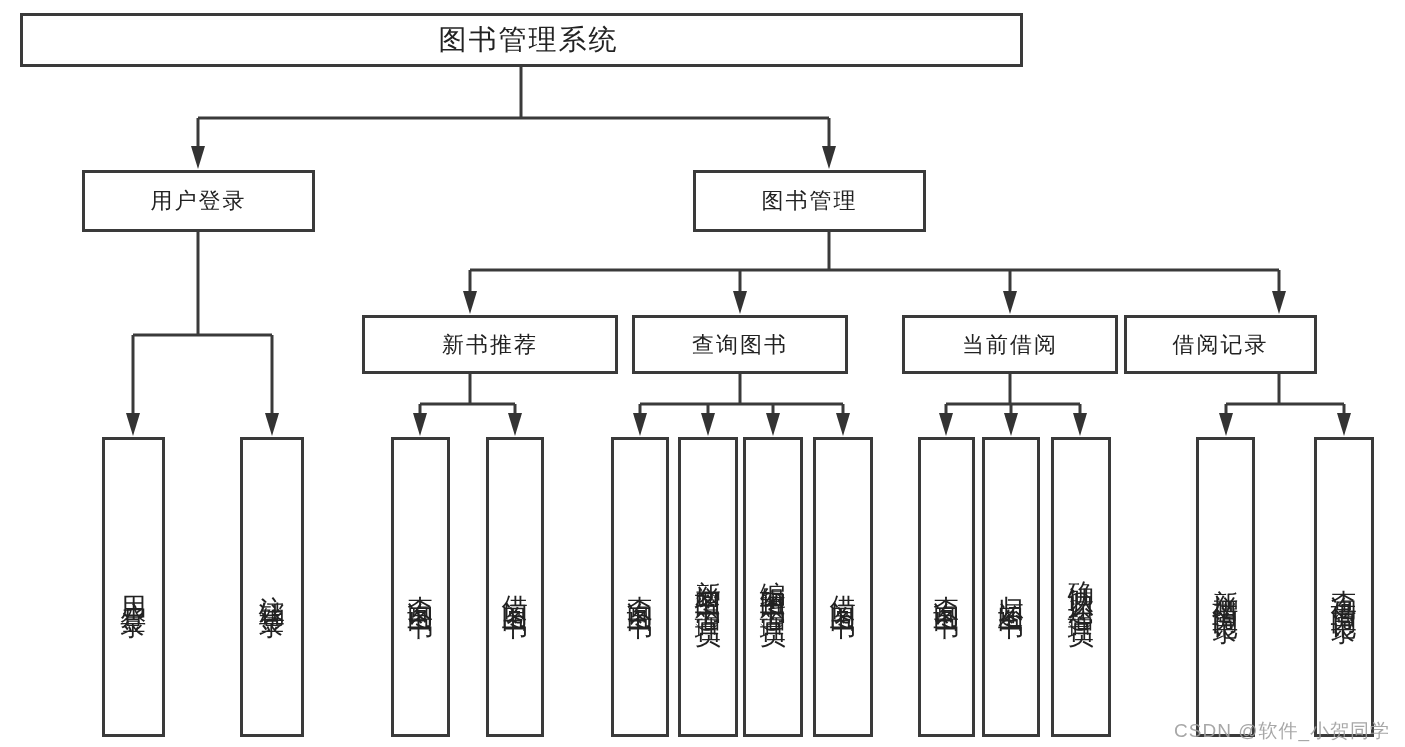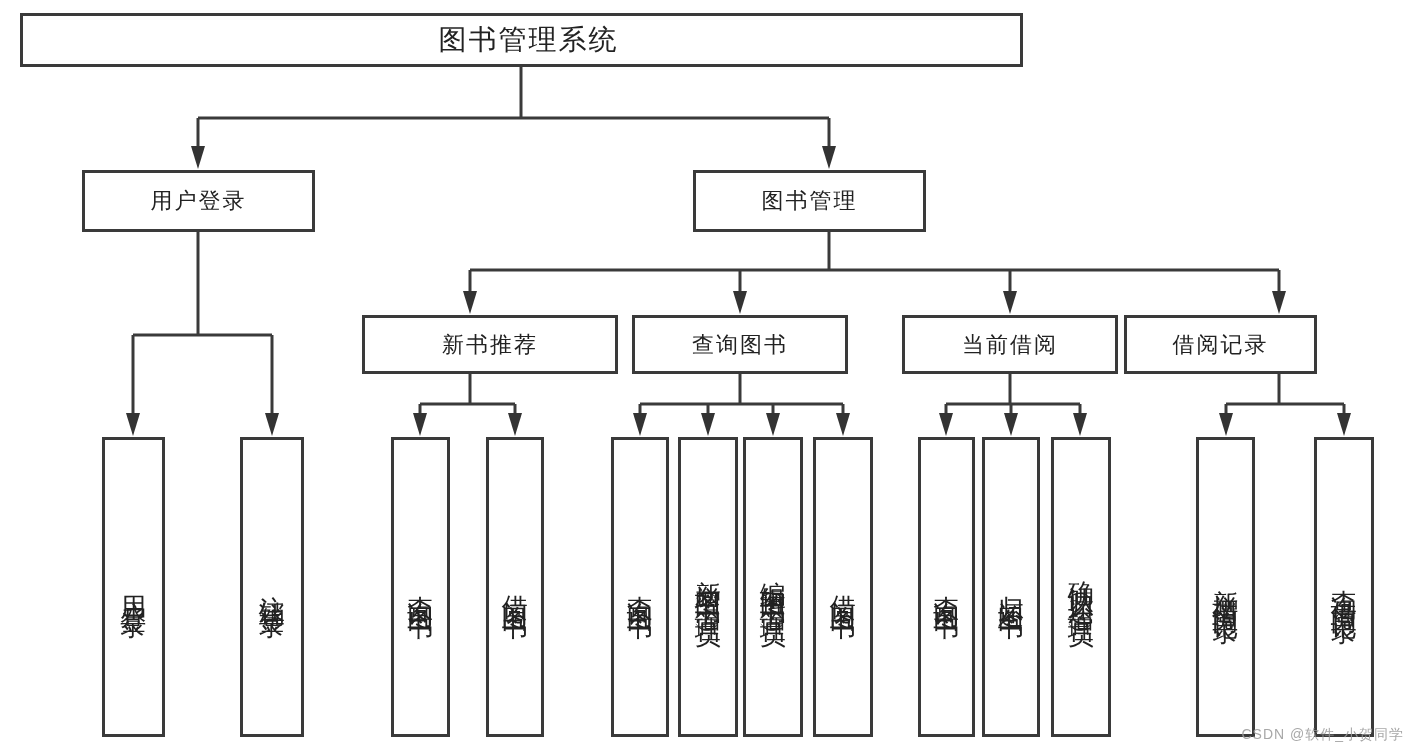--- a/index.html
+++ b/index.html
@@ -36,23 +36,23 @@
   }
   .leaf .vtext {
     writing-mode: vertical-lr;
     text-orientation: mixed;
     letter-spacing: 6px;
     line-height: 1.1;
     white-space: nowrap;
   }
   .watermark {
     position: absolute;
-    right: 1px;
+    right: 15px;
     bottom: 3px;
-    font-size: 14px;
+    font-size: 19px;
     letter-spacing: 1px;
     color: #9e9e9e;
     opacity: 0.9;
     white-space: nowrap;
     margin-top: 44px;
   }
 </style>
 </head>
 <body>
 

